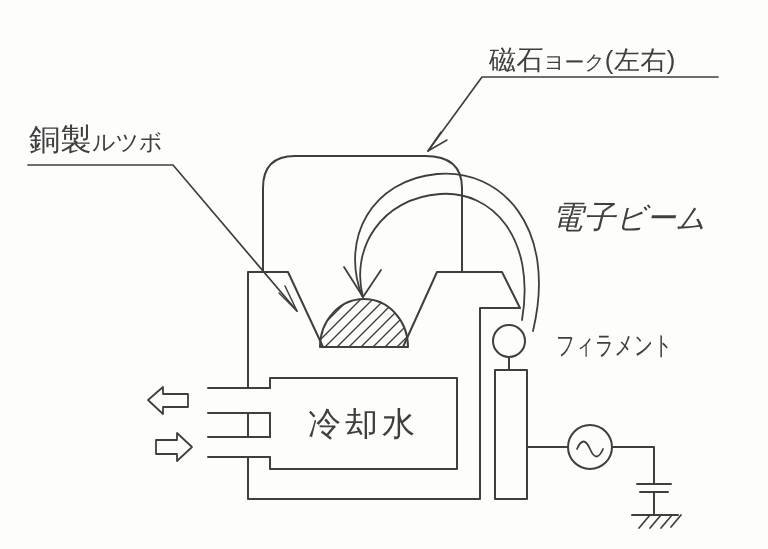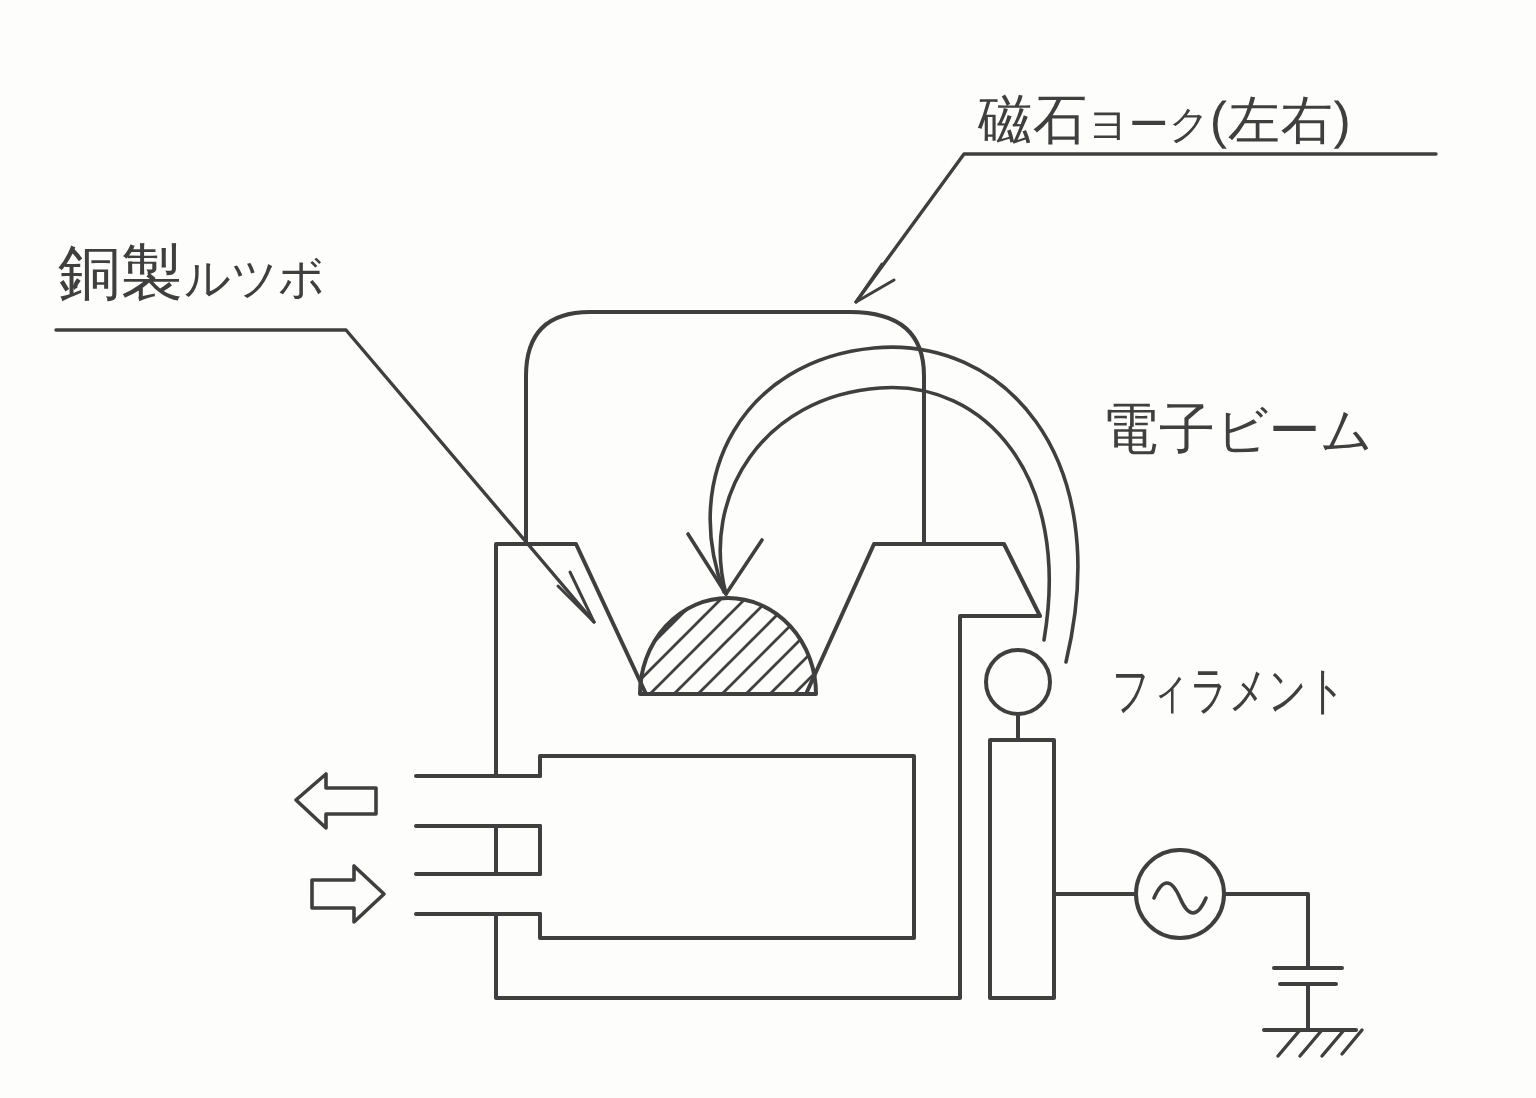--- a/index.html
+++ b/index.html
@@ -17,22 +17,22 @@
   #diagram-svg path,#diagram-svg circle,#diagram-svg rect,#diagram-svg polygon,#diagram-svg line{
     vector-effect:non-scaling-stroke;
   }
   .label{
     position:absolute;color:var(--line);white-space:nowrap;
     line-height:1.15;letter-spacing:0.5px;
   }
   .kana{font-size:0.74em;letter-spacing:0;}
   #lbl-yoke{left:489px;top:45px;font-size:27px;}
   #lbl-yoke .paren{font-size:0.96em;}
-  #lbl-crucible{left:29px;top:122px;font-size:31px;font-family:Liberation Mono, monospace;}
-  #lbl-beam{left:551px;top:199px;font-size:28px;}
+  #lbl-crucible{left:29px;top:122px;font-size:31px;}
+  #lbl-beam{left:551px;top:199px;font-size:32px;font-style:italic;}
   #lbl-beam .kana{font-size:0.92em;}
   #lbl-filament{left:556px;top:331px;font-size:26px;transform:scaleX(0.72);transform-origin:0 0;}
   #lbl-cooling{
     left:270px;top:378px;width:187px;height:91px;
     display:flex;align-items:center;justify-content:center;
     font-size:33px;letter-spacing:4px;
   }
   #lbl-hv{left:685px;top:458px;font-size:44px;letter-spacing:2px;font-weight:400;}
 </style>
 </head>
@@ -132,15 +132,16 @@
   <div class="label" id="lbl-crucible">
     <span>銅製</span><span class="kana">ルツボ</span>
   </div>
 
   <div class="label" id="lbl-beam">
     <span>電子</span><span class="kana">ビーム</span>
   </div>
 
   <div class="label" id="lbl-filament">フィラメント</div>
 
+  <div class="label" id="lbl-cooling">冷却水</div>
 
 
 </div>
 
 </body></html>

